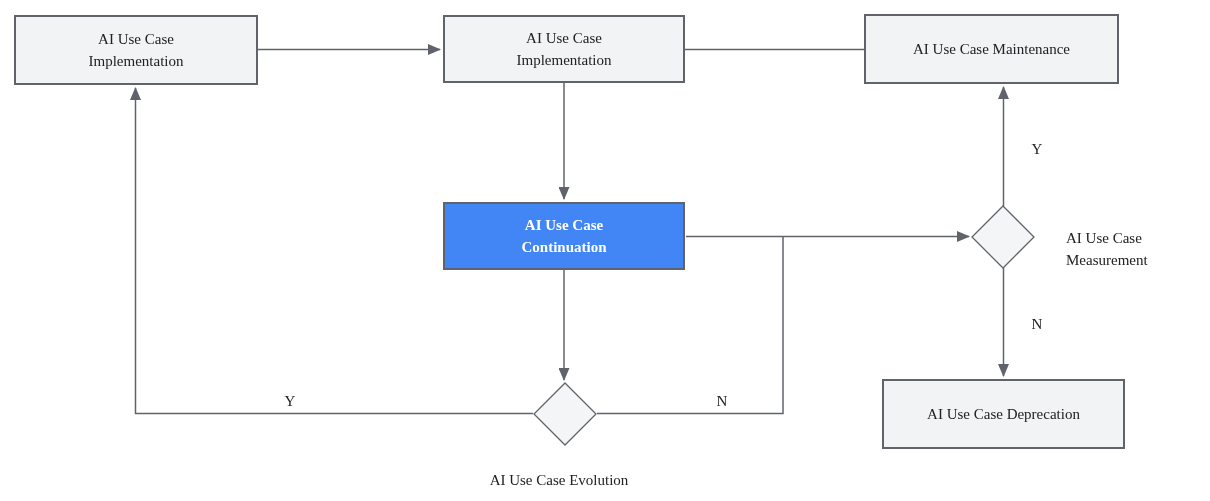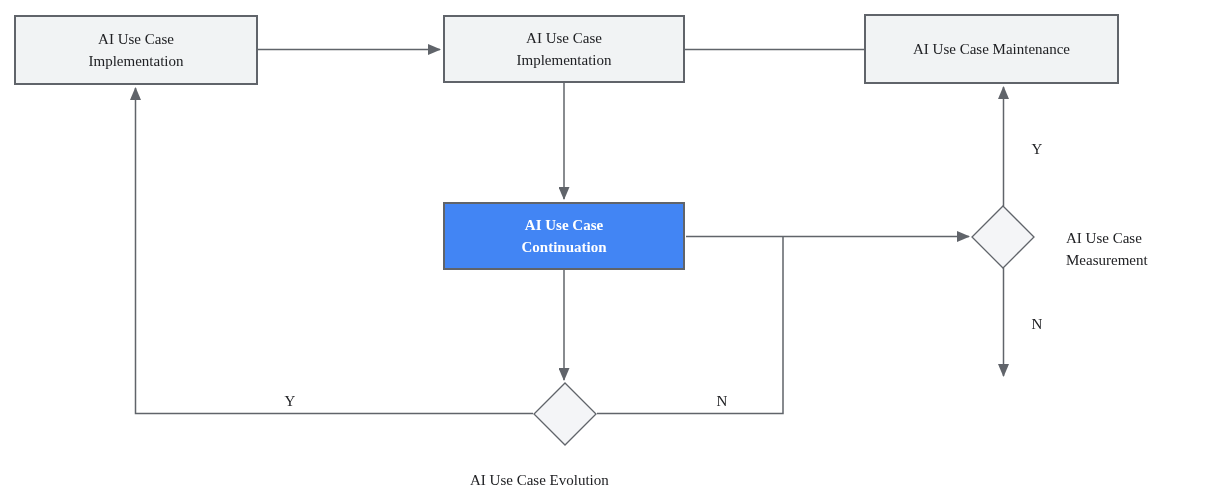--- a/index.html
+++ b/index.html
@@ -41,21 +41,21 @@
   }
   .edge-label{
     position:absolute;
     font-size:15px;line-height:18px;
     text-align:center;width:40px;
   }
   .diamond-caption{
     position:absolute;
     font-size:15px;line-height:22px;
   }
-  .diamond-caption.centered{}
+  .diamond-caption.centered{text-align:center;}
 </style>
 </head>
 <body>
 
 <div class="canvas">
 
   <svg class="wires" viewBox="0 0 1210 501" xmlns="http://www.w3.org/2000/svg">
     <defs>
       <marker id="arw" markerWidth="13" markerHeight="11" refX="12" refY="5.5" orient="auto" markerUnits="userSpaceOnUse">
         <path d="M0,0 L13,5.5 L0,11 z"></path>
@@ -88,20 +88,23 @@
 
   <div class="node" style="left:864px;top:14px;width:255px;height:70px">
     <div>AI Use Case Maintenance</div>
   </div>
 
   <div class="node accent" style="left:443px;top:202px;width:242px;height:68px">
     <div>AI Use Case</div>
     <div>Continuation</div>
   </div>
 
+  <div class="node" style="left:882px;top:379px;width:243px;height:70px">
+    <div>AI Use Case Deprecation</div>
+  </div>
 
   <div class="diamond-caption" style="left:1066px;top:227px">
     <div>AI Use Case</div>
     <div>Measurement</div>
   </div>
 
   <div class="diamond-caption centered" style="left:470px;top:469px;width:178px">
     <div>AI Use Case Evolution</div>
   </div>
 

